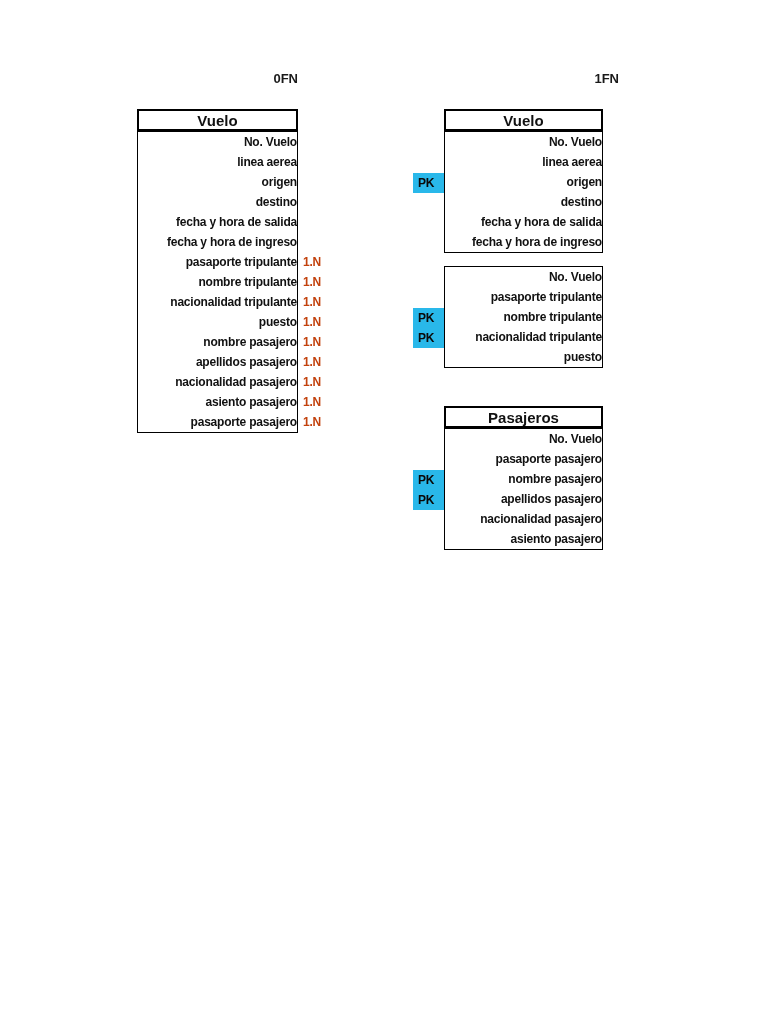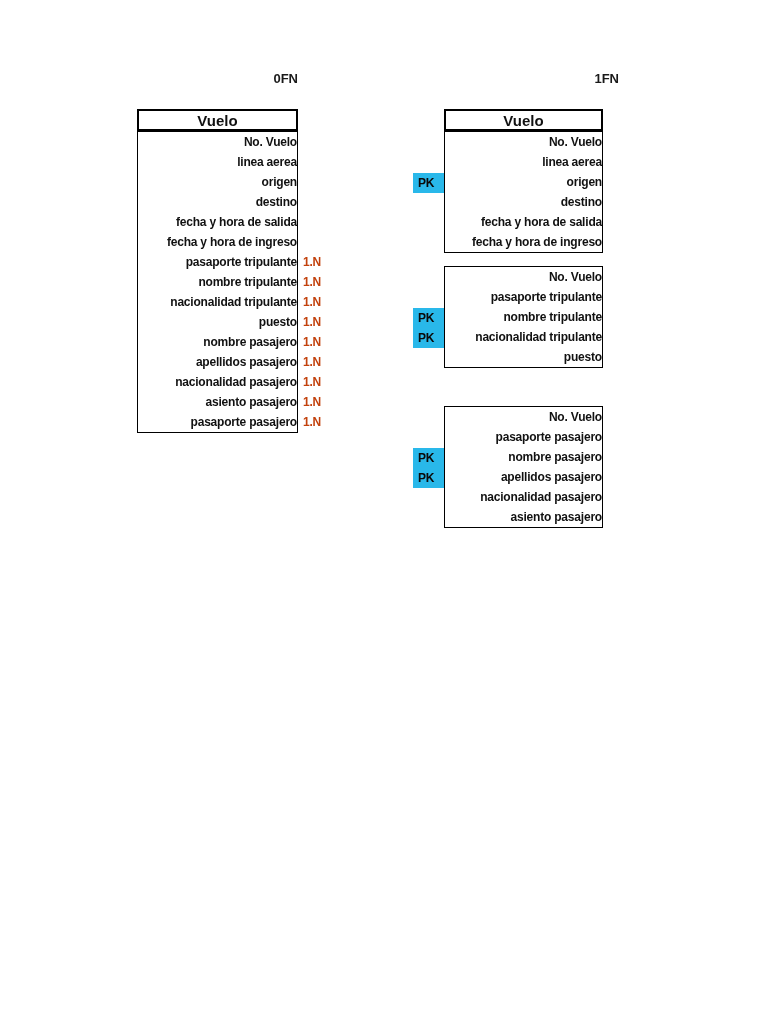--- a/index.html
+++ b/index.html
@@ -155,20 +155,21 @@
         <div class="tbl-row">
           <span>nacionalidad tripulante</span>
         </div>
         <div class="tbl-row">
           <span>puesto</span>
         </div>
       </div>
     </div>
 
   <div class="tbl pos-1fn-pas">
+      <div class="tbl-header">Pasajeros</div>
       <div class="tbl-body">
         <div class="tbl-row">
           <span class="pk">PK</span>
           <span>No. Vuelo</span>
         </div>
         <div class="tbl-row">
           <span class="pk">PK</span>
           <span>pasaporte pasajero</span>
         </div>
         <div class="tbl-row">

